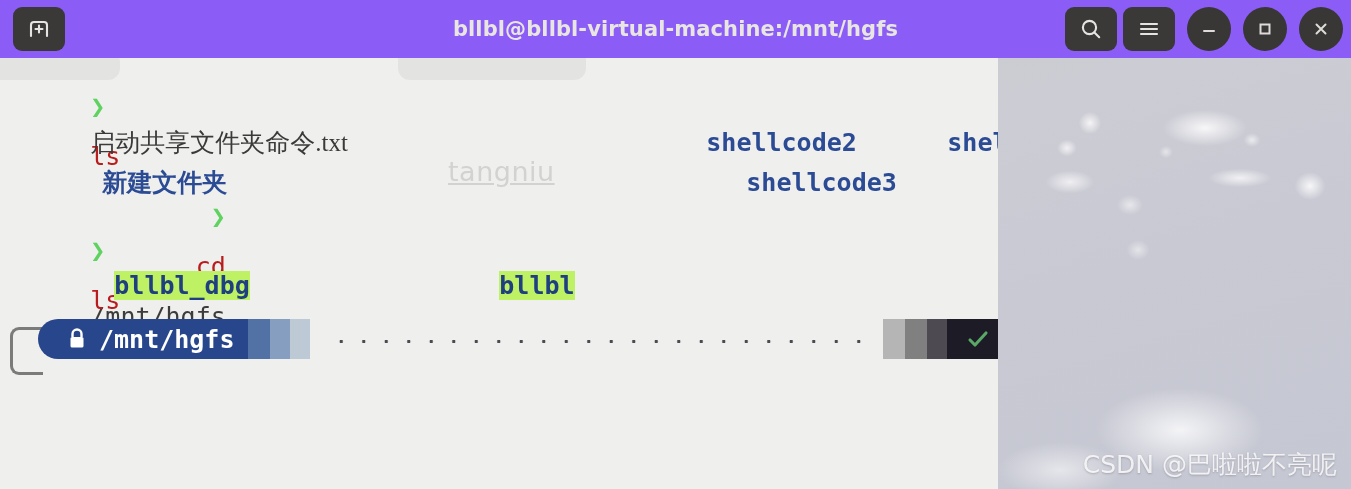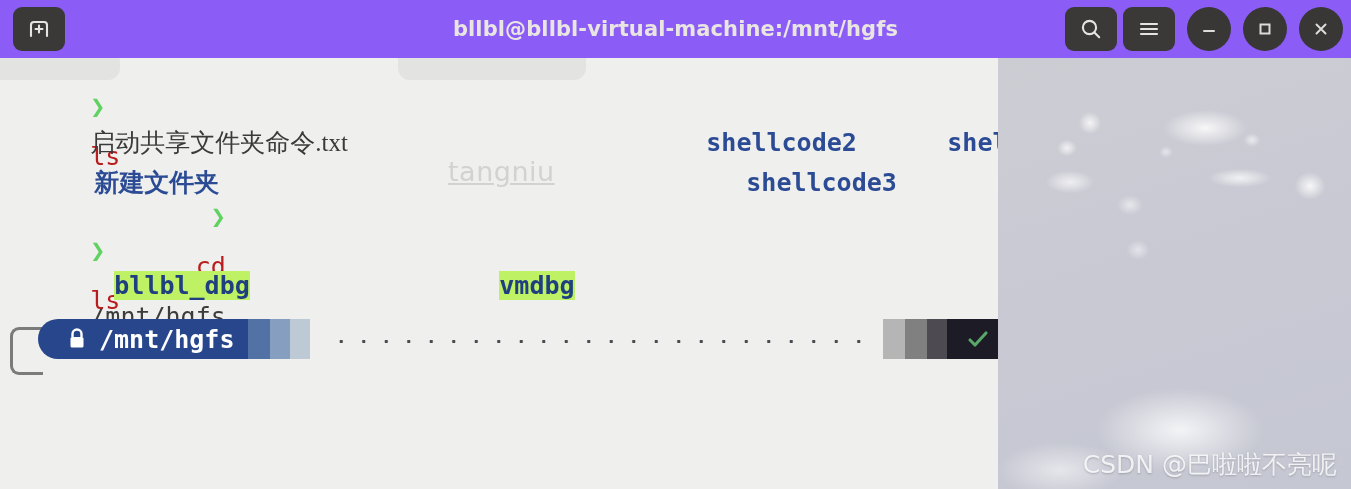--- a/index.html
+++ b/index.html
@@ -183,21 +183,21 @@
     <div class="line" style="left:0;top:47px;">
       <span class="filedk cn">启动共享文件夹命令.txt</span>
     </div>
     <div class="line" style="left:616px;top:47px;">
       <span class="dirblue">shellcode2</span>
     </div>
     <div class="line" style="left:857px;top:47px;">
       <span class="dirblue">shellcode4</span>
     </div>
 
-    <div class="line" style="left:4px;top:87px;">
+    <div class="line" style="left:12px;top:87px;">
       <span class="dirblue cn">新建文件夹</span>
     </div>
     <div class="line" style="left:656px;top:87px;">
       <span class="dirblue">shellcode3</span>
     </div>
 
     <div class="line" style="left:0;top:121px;text-align:right;">
       <span class="chev">❯</span>
       <span> </span>
       <span class="cmd">cd</span>
@@ -208,21 +208,21 @@
     <div class="line" style="left:0;top:155px;">
       <span class="chev">❯</span>
       <span> </span>
       <span class="cmd">ls</span>
     </div>
 
     <div class="line" style="left:0;top:190px;">
       <span class="sticky">bllbl_dbg</span>
     </div>
     <div class="line" style="left:385px;top:190px;">
-      <span class="sticky">vmdbg</span>
+      <span class="sticky">bllbl</span>
     </div>
 
     <div class="promptrow">
       <div class="bracket"></div>
 
       <div class="pl">
         <div class="pl-cap"></div>
         <div class="pl-main">
           <span>
             <svg width="22" height="26" viewBox="0 0 22 26">

